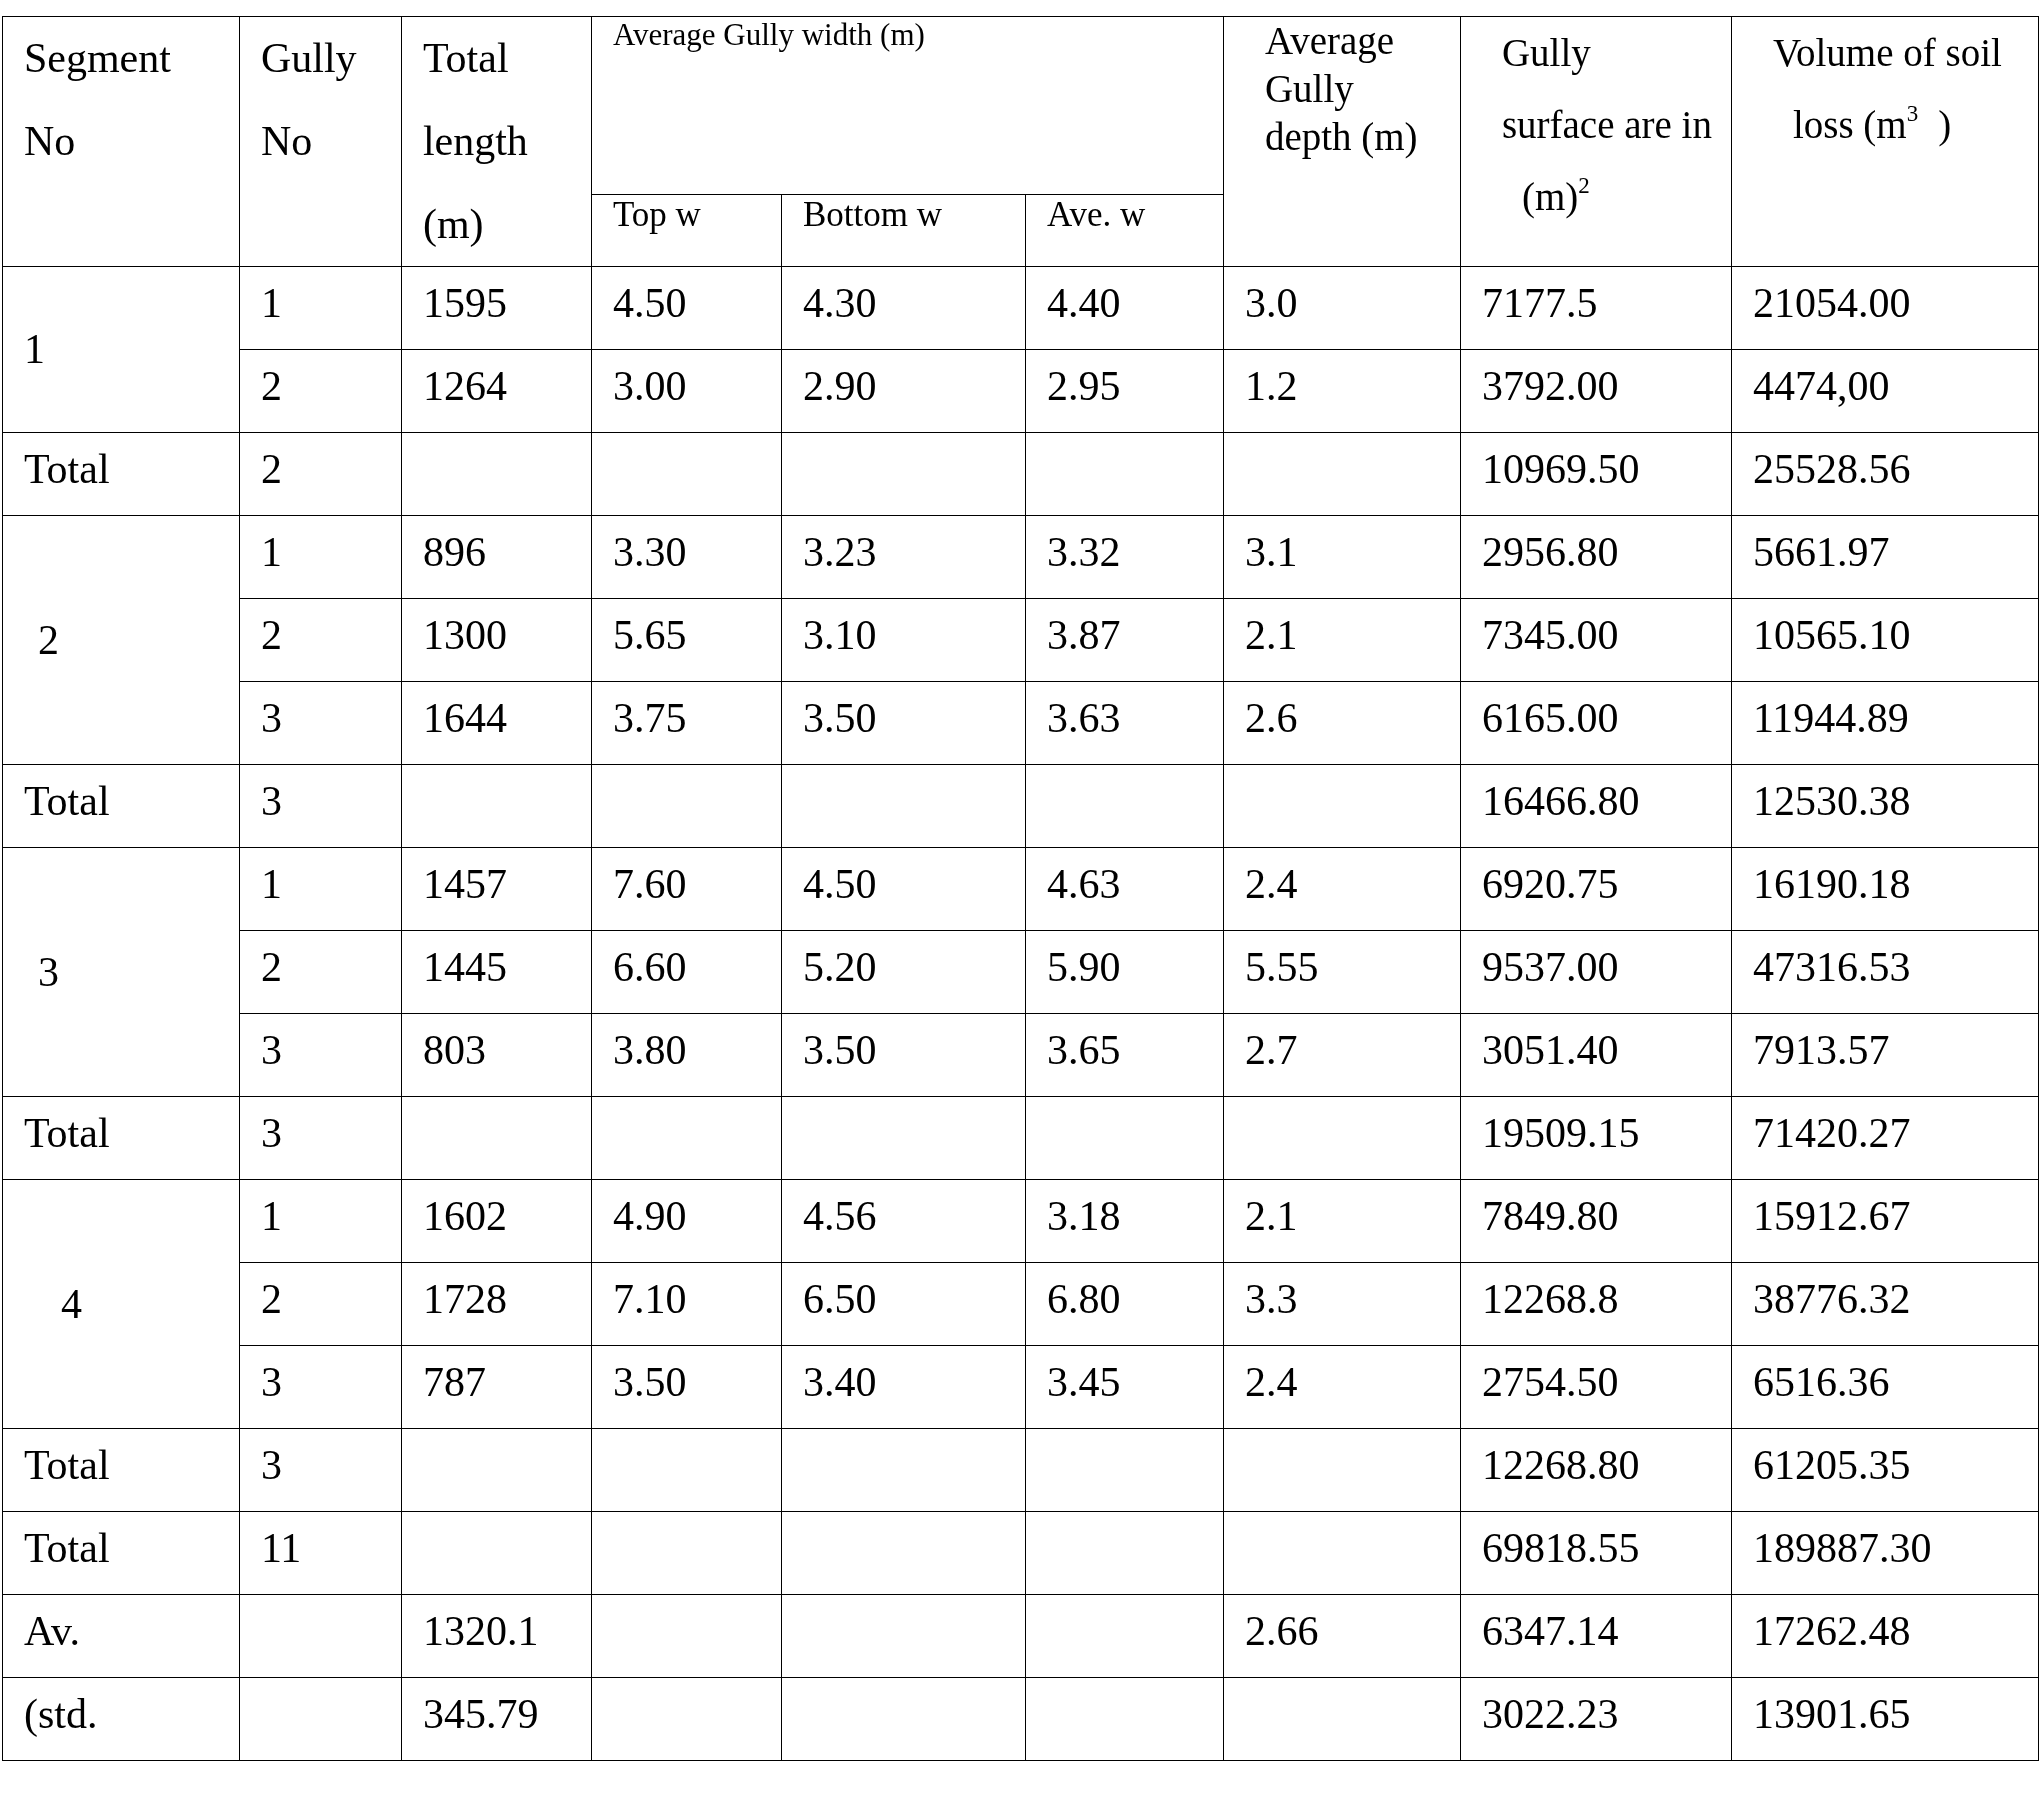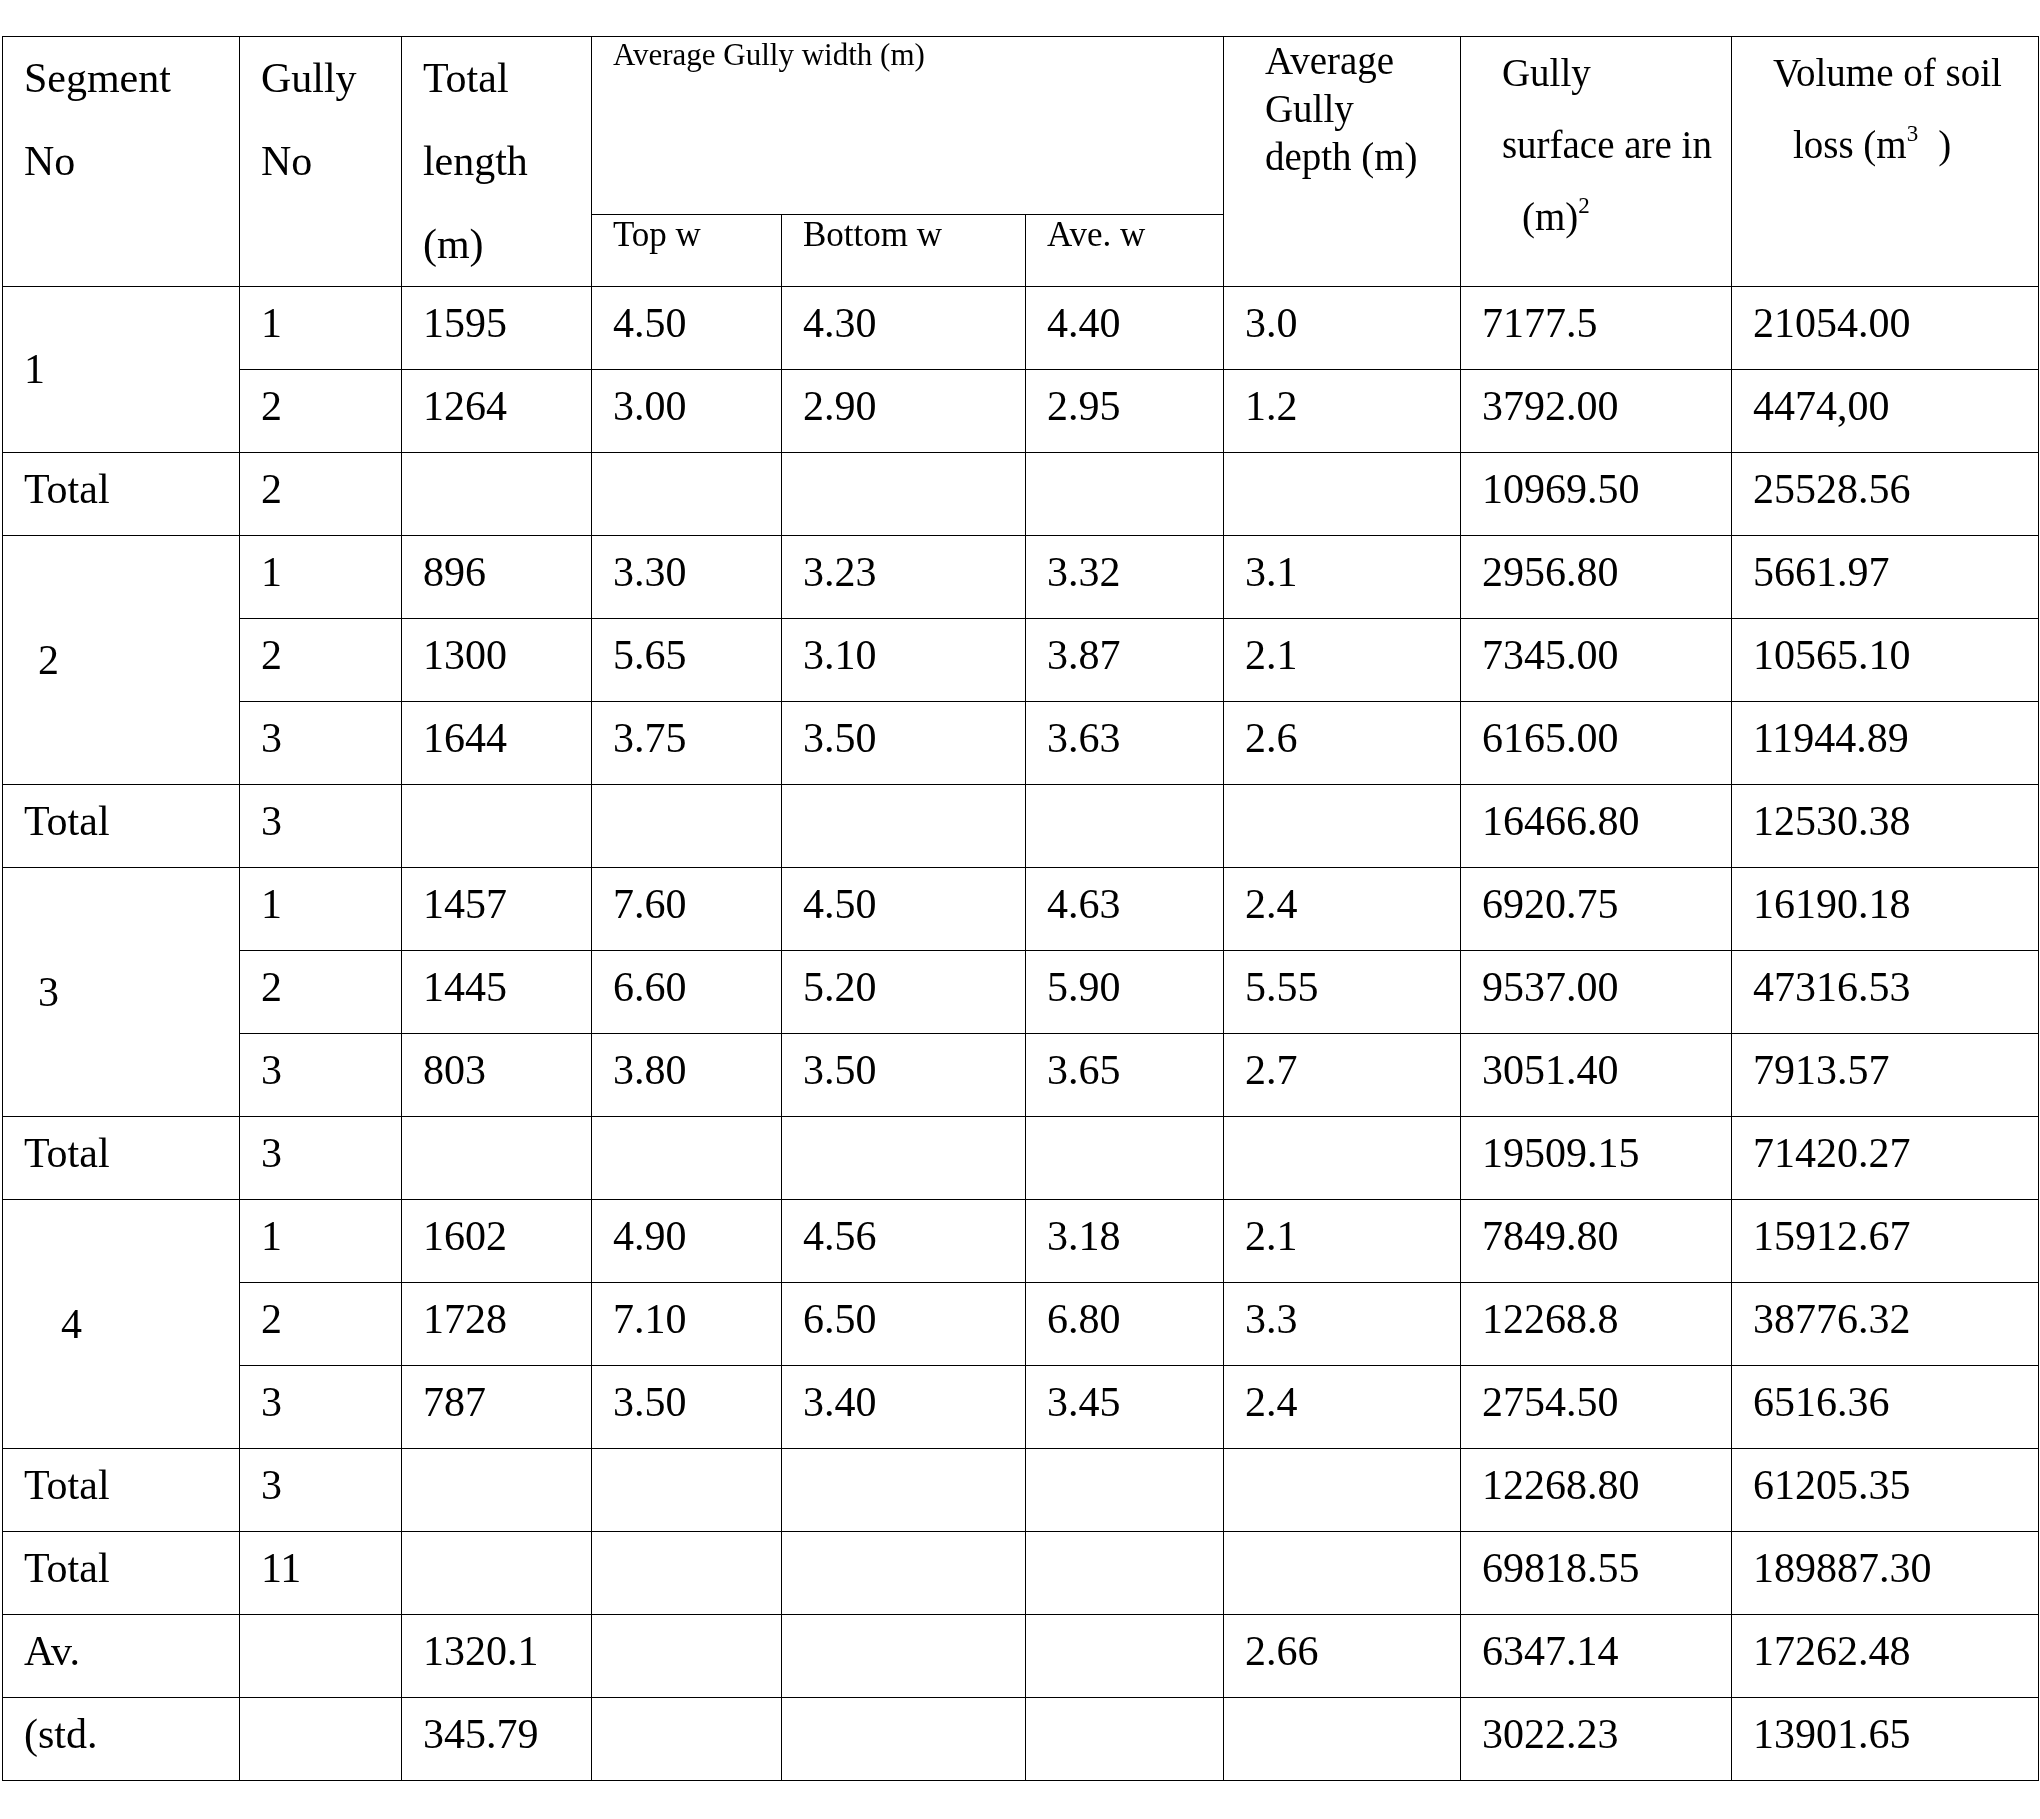--- a/index.html
+++ b/index.html
@@ -1,19 +1,19 @@
 <!DOCTYPE html>
 <html><head>
 <meta charset="utf-8">
 <style>
   html, body { margin: 0; padding: 0; background: #ffffff; }
   body { width: 2040px; height: 1819px; position: relative; overflow: hidden;
          font-family: "Liberation Serif", "DejaVu Serif", serif; color: #000; }
   table.gully {
-    position: absolute; left: 1.9px; top: 36px;
+    position: absolute; left: 1.9px; top: 16px;
     width: 2036px; border-collapse: collapse; table-layout: fixed;
     font-size: 42px; line-height: 1.15;
   }
   table.gully td, table.gully th {
     border: 1.9px solid #000; padding: 0 0 0 21px; vertical-align: top;
     font-weight: normal; text-align: left; overflow: hidden; white-space: nowrap;
   }
   table.gully tr.body-row td { height: 83px; padding-top: 11.6px; box-sizing: border-box; }
   table.gully tr.body-row td.seg-cell { vertical-align: middle; padding-top: 0; }
   th.h-seg, th.h-gully { vertical-align: middle; line-height: 83px; }

